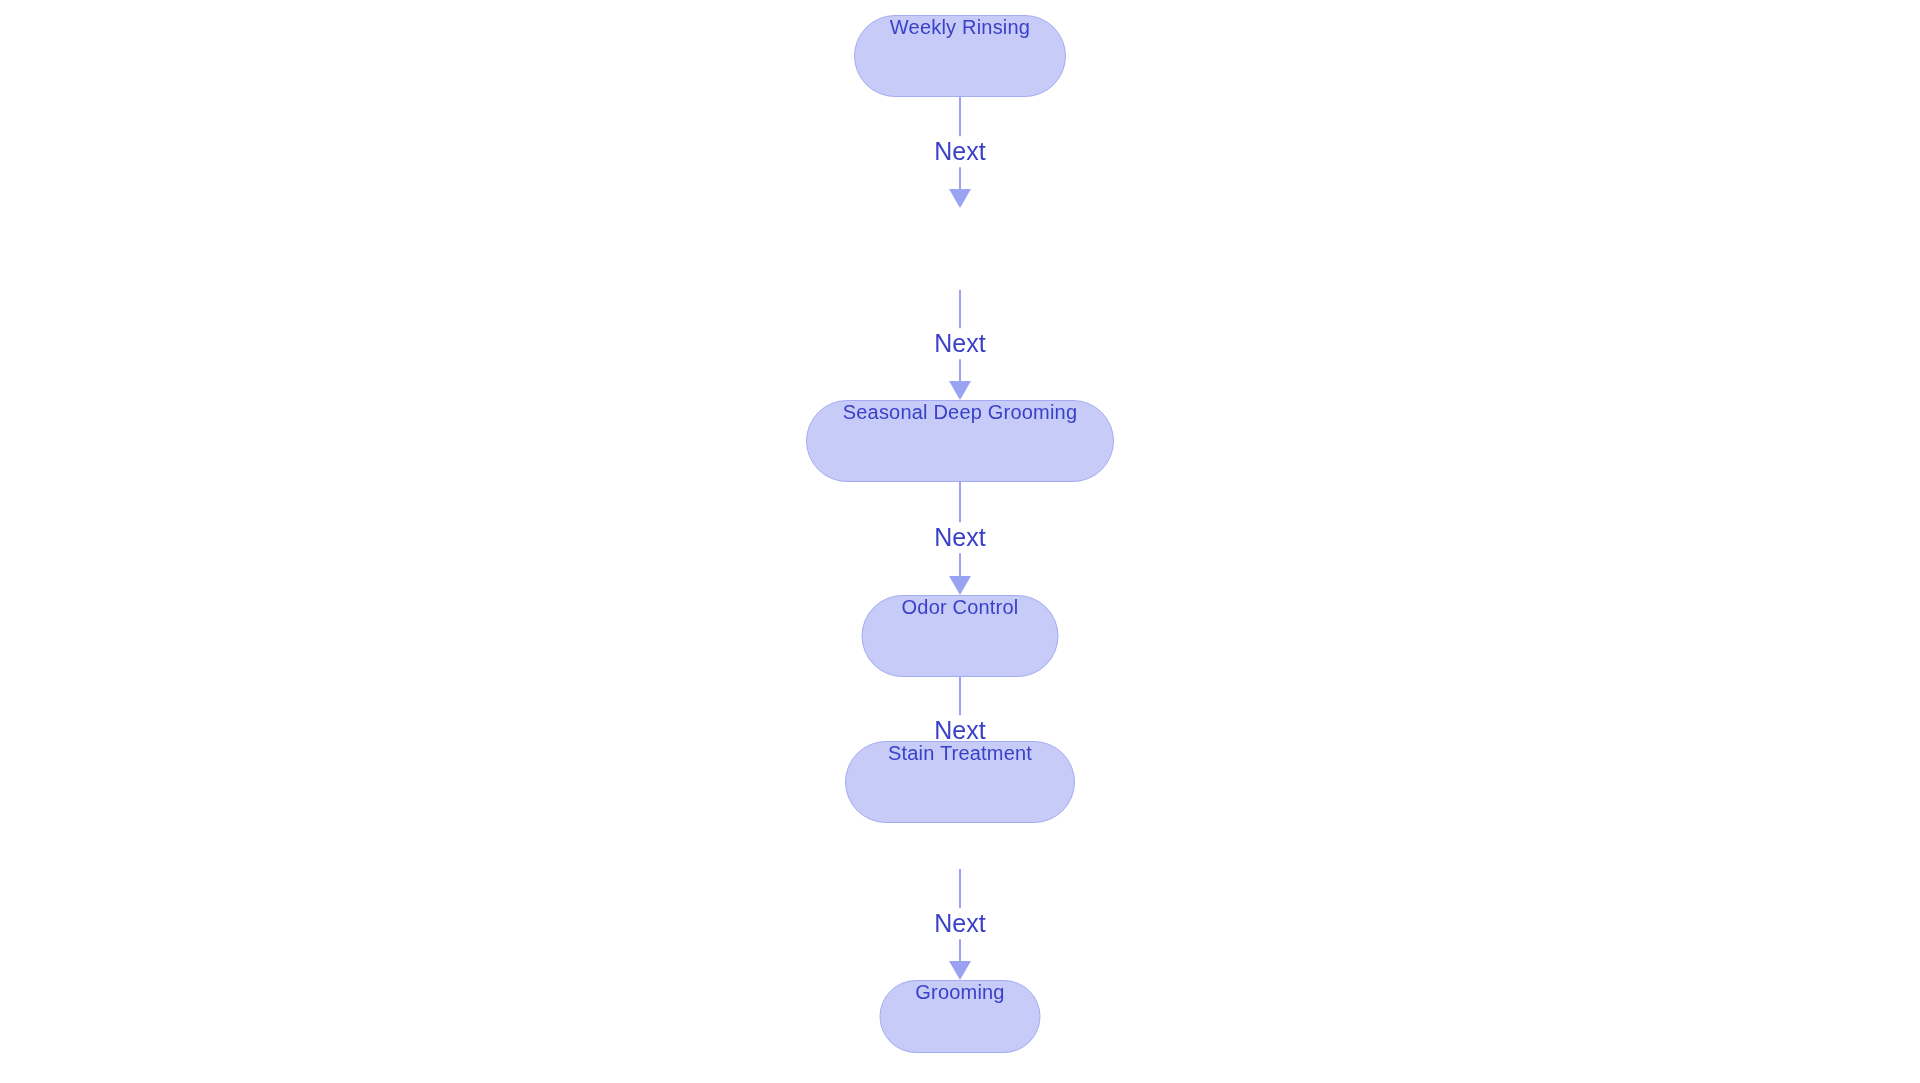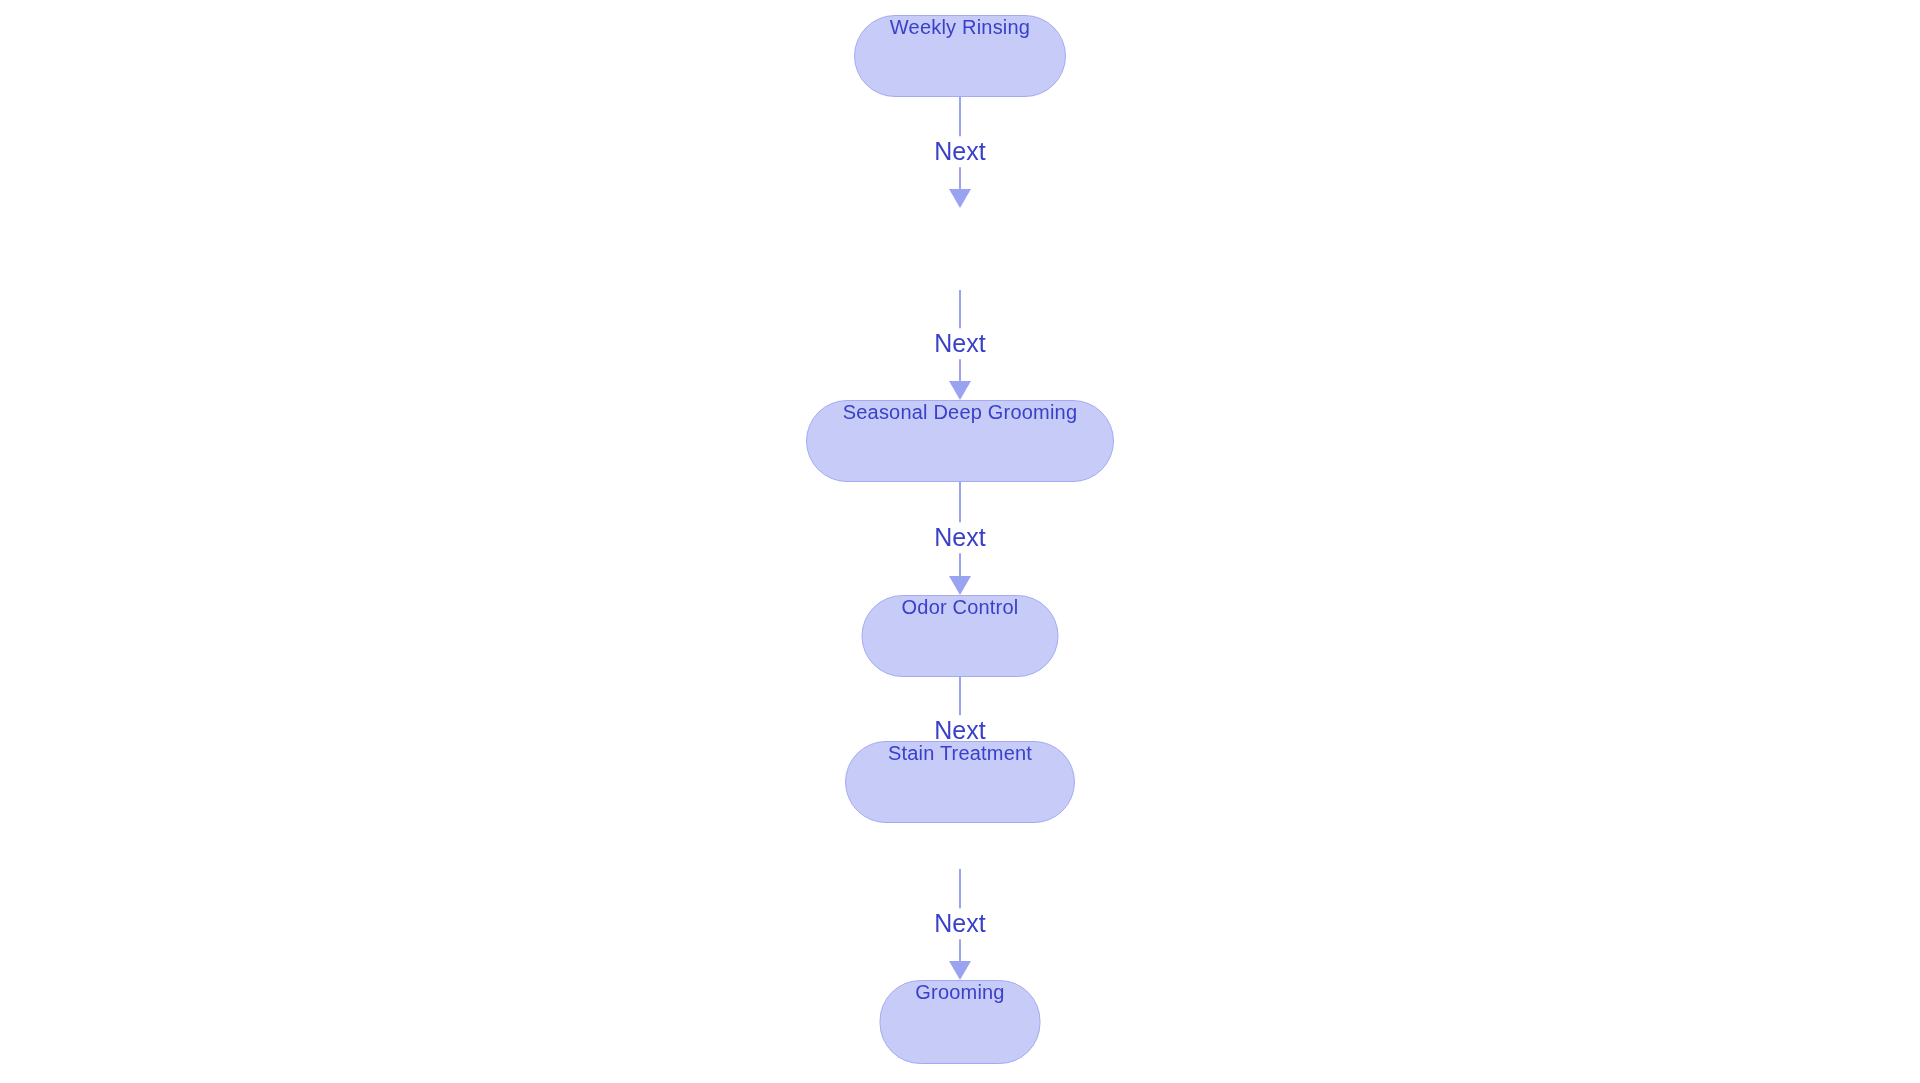--- a/index.html
+++ b/index.html
@@ -42,21 +42,21 @@
     justify-content: center;
     font-size: 20px;
     letter-spacing: 0.2px;
     white-space: nowrap;
   }
   .n0 { top: 15px;  width: 212px; }
   .n1 { top: 208px; width: 208px; }
   .n2 { top: 400px; width: 308px; }
   .n3 { top: 595px; width: 197px; }
   .n4 { top: 741px; width: 230px; }
-  .n5 { top: 980px; width: 161px; height: 84px; }
+  .n5 { top: 980px; width: 161px; height: 73px; }
   
   .edge {
     position: absolute;
     left: 50%;
     transform: translateX(-50%);
     width: 90px;
   }
   .e0 { top: 97px;  height: 111px; }
   .e1 { top: 290px; height: 110px; }
   .e2 { top: 482px; height: 113px; }

